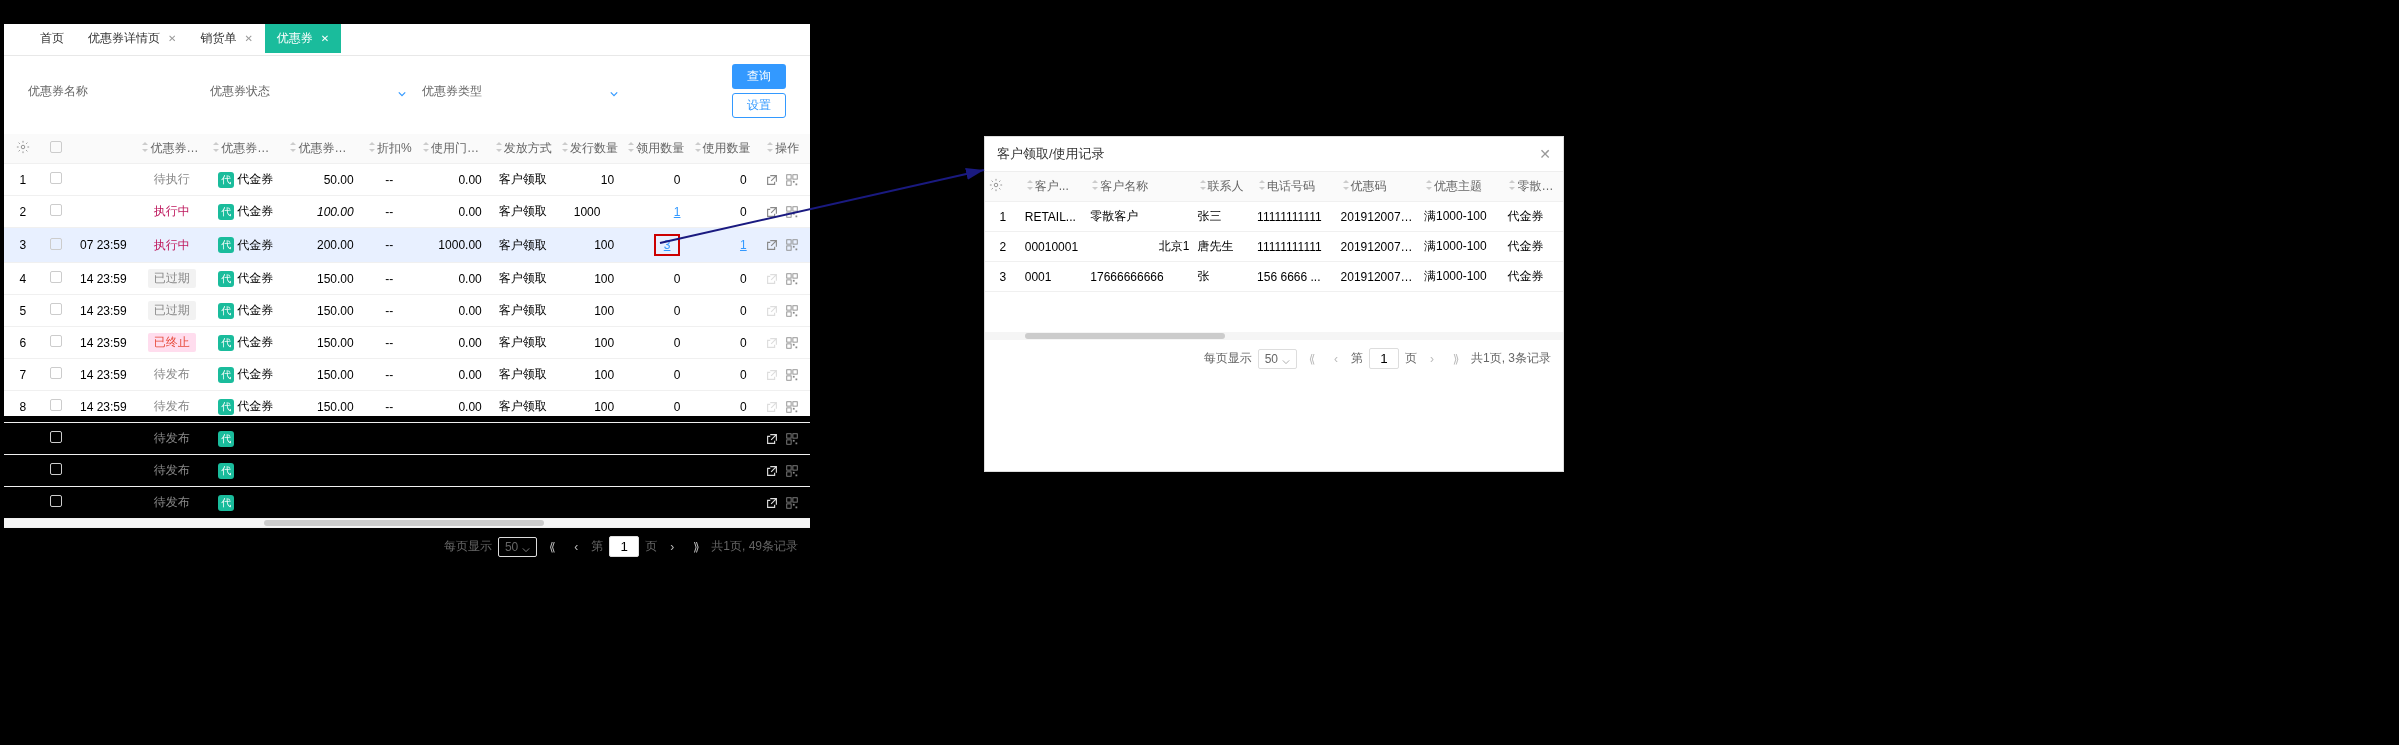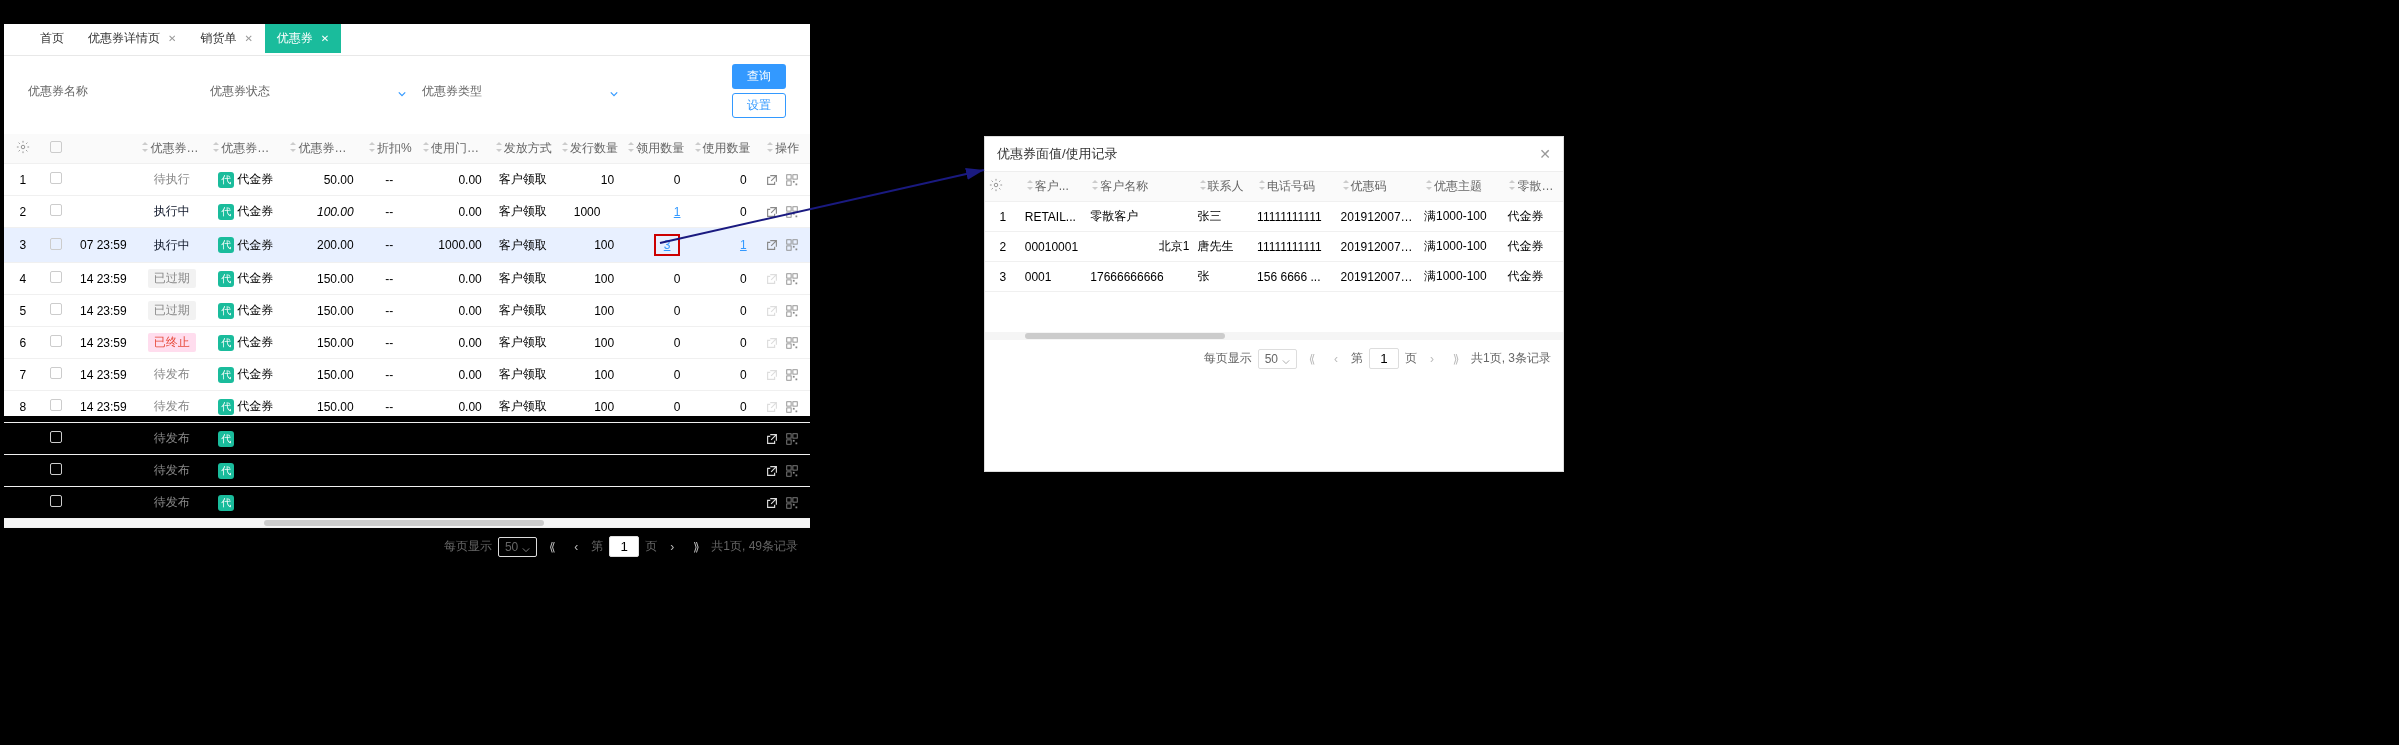--- a/index.html
+++ b/index.html
@@ -39,21 +39,21 @@
     th { background: #fafafa; color: #666; font-weight: 500; position: relative; }
     .sort-icon { display: inline-block; width: 8px; height: 10px; position: relative; margin-right: 2px; }
     .sort-icon::before { content: ""; position: absolute; top: 0; left: 2px; border-left: 3px solid transparent; border-right: 3px solid transparent; border-bottom: 3px solid #ccc; }
     .sort-icon::after { content: ""; position: absolute; bottom: 0; left: 2px; border-left: 3px solid transparent; border-right: 3px solid transparent; border-top: 3px solid #ccc; }
     .gear-icon { display: inline-block; width: 14px; height: 14px; position: relative; }
     .gear-icon svg { width: 14px; height: 14px; }
     .checkbox { width: 12px; height: 12px; border: 1px solid #ccc; display: inline-block; border-radius: 2px; }
     
     .status { display: inline-block; padding: 1px 0; font-size: 12px; }
     .status-pending { color: #888; }
-    .status-running { color: #0f172a; text-align: center; }
+    .status-running { color: #be185d; text-align: center; }
     .status-expired { color: #888; background: #f2f2f2; padding: 1px 6px; border-radius: 2px; }
     .status-stopped { color: #e74c3c; background: #fde; padding: 1px 6px; border-radius: 2px; }
     .status-unpub { color: #888; }
     
     .type-badge { display: inline-flex; align-items: center; gap: 3px; }
     .badge-icon { background: #1abc9c; color: #fff; width: 16px; height: 16px; border-radius: 3px; display: inline-flex; align-items: center; justify-content: center; font-size: 10px; }
     
     tr.highlight { background: #e8f0ff; }
     tr.highlight td { background: #e8f0ff; }
     .cell-link { color: #3399ff; text-decoration: underline; cursor: pointer; }
@@ -547,21 +547,21 @@
     <input class="pg-input" value="1" style="">
     <span>页</span>
     <span class="pg-btn">›</span>
     <span class="pg-btn">⟫</span>
     <span>共1页, 49条记录</span>
   </div>
 </div>
 
 <div class="panel-right">
   <div class="modal-header">
-    <span class="modal-title">优惠券面值/使用记录</span>
+    <span class="modal-title">客户领取/使用记录</span>
     <span class="modal-close">✕</span>
   </div>
   <div class="table-wrap" style="max-height:180px;">
     <table>
       <colgroup>
         <col style="width:30px">
           <col style="width:55px">
           <col style="width:90px">
         <col style="width:50px">
           <col style="width:70px">

